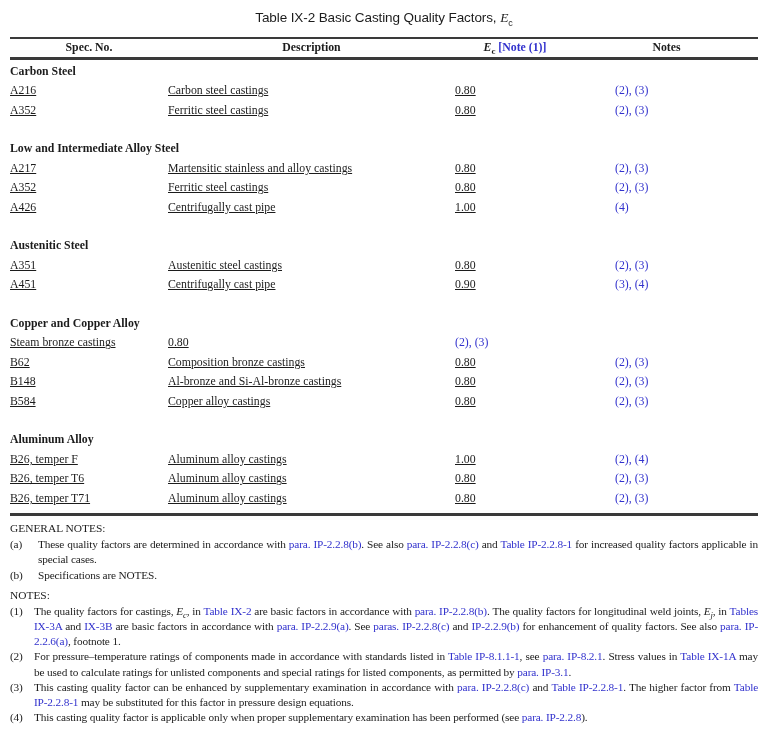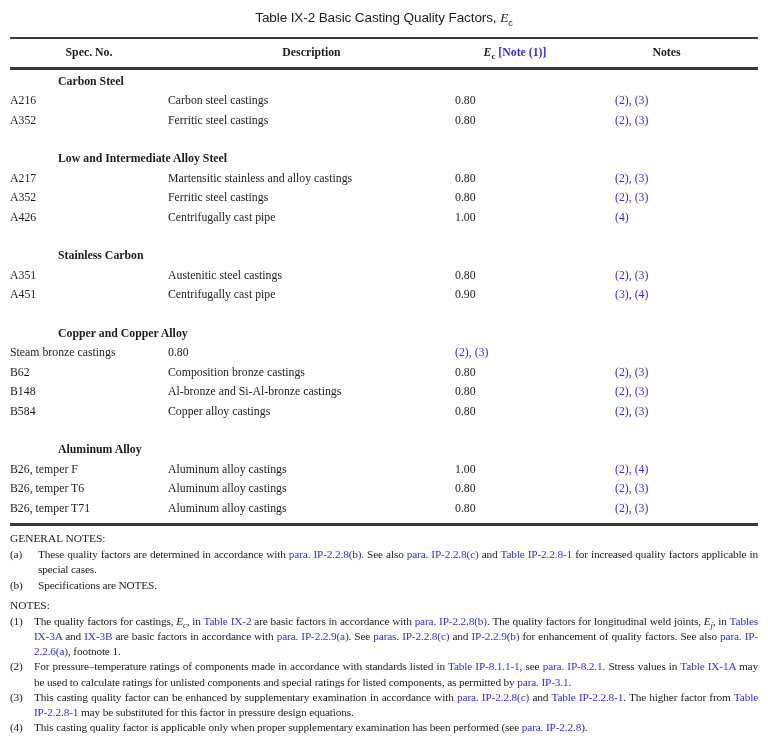--- a/index.html
+++ b/index.html
@@ -28,21 +28,21 @@
   .title sub,.ec-head sub{font-size:9px;}
 
   .qtable{
     border-top:2px solid var(--rule);
     border-bottom:3px solid var(--rule);
   }
   .thead{
     display:grid;
     grid-template-columns:158px 287px 120px 1fr;
     align-items:center;
-    height:31px;
+    height:21px;
     font-weight:bold;
     font-size:11.8px;
     border-bottom:3px solid var(--rule);
   }
   .th{text-align:center;white-space:nowrap;}
   .ec-head i{font-style:italic;}
   .note-link, a.note-link{
     color:var(--link);
     text-decoration:none;
     cursor:pointer;
@@ -50,30 +50,29 @@
   .thead .note-link{font-weight:bold;}
 
   .tbody{padding:2px 0 5px 0;}
   .section{margin-top:19px;}
   .section:first-child{margin-top:0;}
   .section-name{
     font-weight:bold;
     font-size:11.8px;
     height:19.5px;
     line-height:19.5px;
-    margin-left:48px;
   }
   .trow{
     display:grid;
     grid-template-columns:158px 287px 160px 1fr;
     align-items:center;
     height:19.5px;
     font-size:11.8px;
   }
-  .cell{white-space:nowrap;}
+  .cell{white-space:nowrap;text-decoration:underline;}
 
   .notes-block{margin-top:5px;}
   .notes-heading{
     font-size:11.4px;
     line-height:15px;
     margin:0 0 1px 0;
   }
   .notes-heading.spaced{margin-top:5px;}
   .note-item{
     display:flex;
@@ -132,21 +131,21 @@
             <a class="cell note-link">(2), (3)</a>
           </div>
           <div class="trow">
             <div class="cell">A426</div>
             <div class="cell">Centrifugally cast pipe</div>
             <div class="cell">1.00</div>
             <a class="cell note-link">(4)</a>
           </div>
         </div>
         <div class="section">
-          <div class="section-name">Stainless Carbon</div>
+          <div class="section-name">Austenitic Steel</div>
           <div class="trow">
             <div class="cell">A351</div>
             <div class="cell">Austenitic steel castings</div>
             <div class="cell">0.80</div>
             <a class="cell note-link">(2), (3)</a>
           </div>
           <div class="trow">
             <div class="cell">A451</div>
             <div class="cell">Centrifugally cast pipe</div>
             <div class="cell">0.90</div>

